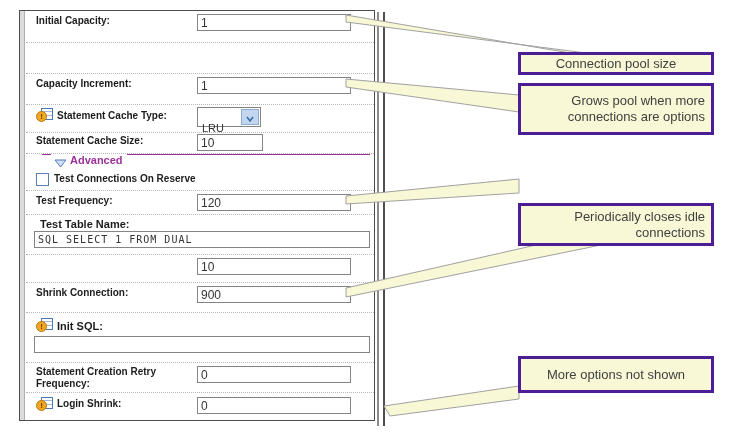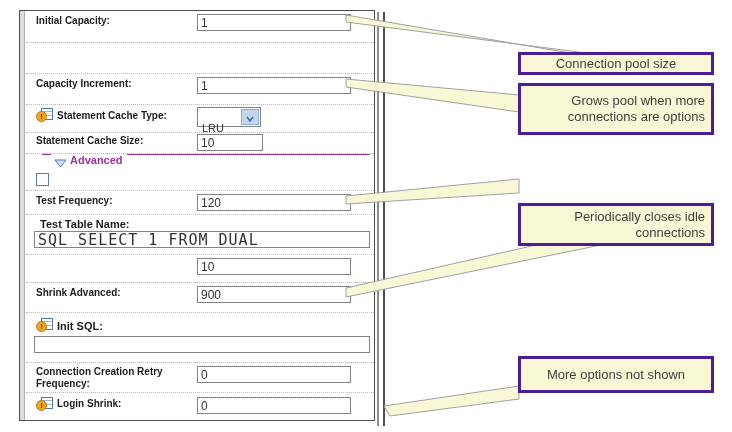--- a/index.html
+++ b/index.html
@@ -13,21 +13,21 @@
          background:#dcdcdc;border-right:1px solid #b0b0b0;}
   .row{position:absolute;left:6px;right:0;border-bottom:1px dotted #b8b8b8;}
   .row.last{border-bottom:none;}
   .lbl{position:absolute;left:10px;top:4px;width:160px;
        font-size:10px;font-weight:bold;color:#1c1c1c;line-height:12px;}
   .fld{position:absolute;left:171px;top:3px;width:146px;height:15px;
        border:1px solid #848484;background:#fff;font-size:12px;color:#333;
        padding:0 3px;font-family:"Liberation Sans","DejaVu Sans",sans-serif;}
   .fld.small{width:58px;}
   .fld.wide{left:8px;width:328px;}
-  .fld.mono{font-family:"DejaVu Sans Mono","Liberation Mono",monospace;font-size:15px;letter-spacing:1px;}
+  .fld.mono{font-family:"DejaVu Sans Mono","Liberation Mono",monospace;font-size:10px;letter-spacing:1px;}
   .stack-lbl{position:absolute;left:14px;top:3px;width:300px;
        font-size:11px;font-weight:bold;color:#1c1c1c;}
 
   
   .warn{position:absolute;left:10px;top:3px;width:17px;height:13px;display:inline-block;}
   .warn .w-rect{position:absolute;left:5px;top:0;width:10px;height:10px;
        border:1px solid #4a7ab5;background:#fff;
        background-image:linear-gradient(#fff 2px,#9db8d9 2px,#9db8d9 3px,#fff 3px,#fff 6px,#9db8d9 6px,#9db8d9 7px,#fff 7px);}
   .warn .w-circ{position:absolute;left:0;top:3px;width:9px;height:9px;border-radius:50%;
        background:#f2a71e;border:1px solid #b87912;color:#6d4300;
@@ -113,52 +113,53 @@
         <svg width="13" height="9" viewBox="0 0 13 9">
             <polygon points="1,1 12,1 6.5,8" fill="#cfe0f7" stroke="#5577bb" stroke-width="1"></polygon>
           </svg>
       </span>
       <span class="sec-lbl">Advanced</span>
       <span class="rule"></span>
     </div>
 
     <div class="row" style="top:158px;height:21px">
       <span class="cb"></span>
+      <div class="lbl cb-lbl">Test Connections On Reserve</div>
     </div>
 
     <div class="row" style="top:180px;height:23px">
       <div class="lbl">Test Frequency:</div>
       <input class="fld" value="120" style="">
     </div>
 
     <div class="row" style="top:204px;height:39px">
       <div class="stack-lbl">Test Table Name:</div>
       <input class="fld wide mono" style="top: 16px;" value="SQL SELECT 1 FROM DUAL">
     </div>
 
     <div class="row" style="top:244px;height:27px">
       <input class="fld" value="10" style="">
     </div>
 
     <div class="row" style="top:272px;height:29px">
-      <div class="lbl">Shrink Advanced:</div>
+      <div class="lbl">Shrink Connection:</div>
       <input class="fld" value="900" style="">
     </div>
 
     <div class="row" style="top:302px;height:49px">
       <span class="warn" style="top:5px">
           <span class="w-rect"></span>
           <span class="w-circ">!</span>
         </span>
       <div class="stack-lbl" style="left:31px;top:7px">Init SQL:</div>
       <input class="fld wide" style="top: 23px;" value="">
     </div>
 
     <div class="row" style="top:352px;height:29px">
-      <div class="lbl" style="top:3px;width:152px">Connection Creation Retry Frequency:</div>
+      <div class="lbl" style="top:3px;width:152px">Statement Creation Retry Frequency:</div>
       <input class="fld" value="0" style="">
     </div>
 
     <div class="row last" style="top:382px;height:26px">
       <span class="warn" style="top:4px">
           <span class="w-rect"></span>
           <span class="w-circ">!</span>
         </span>
       <div class="lbl" style="left:31px;top:5px">Login Shrink:</div>
       <input class="fld" style="top: 4px;" value="0">

